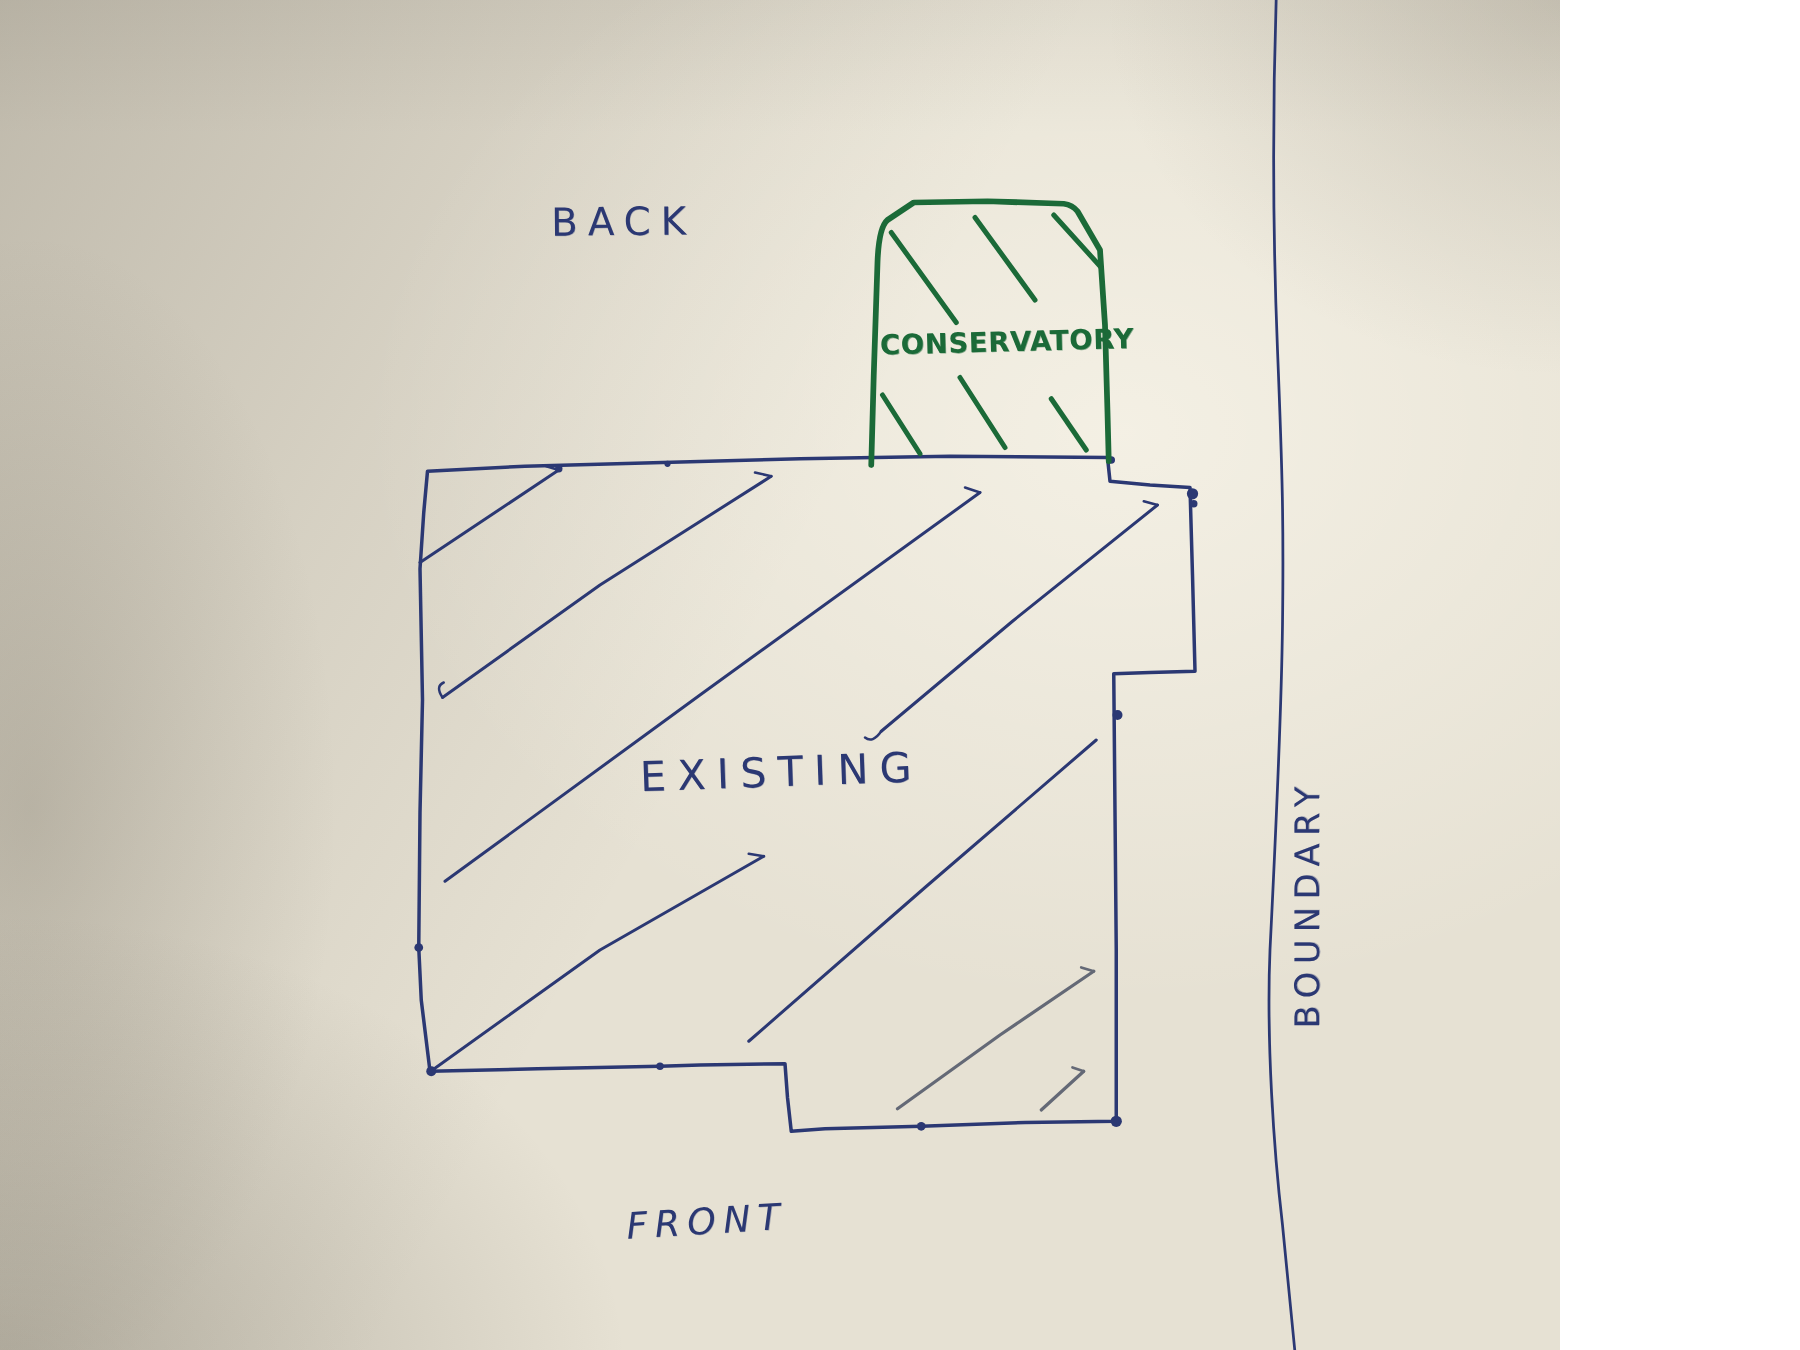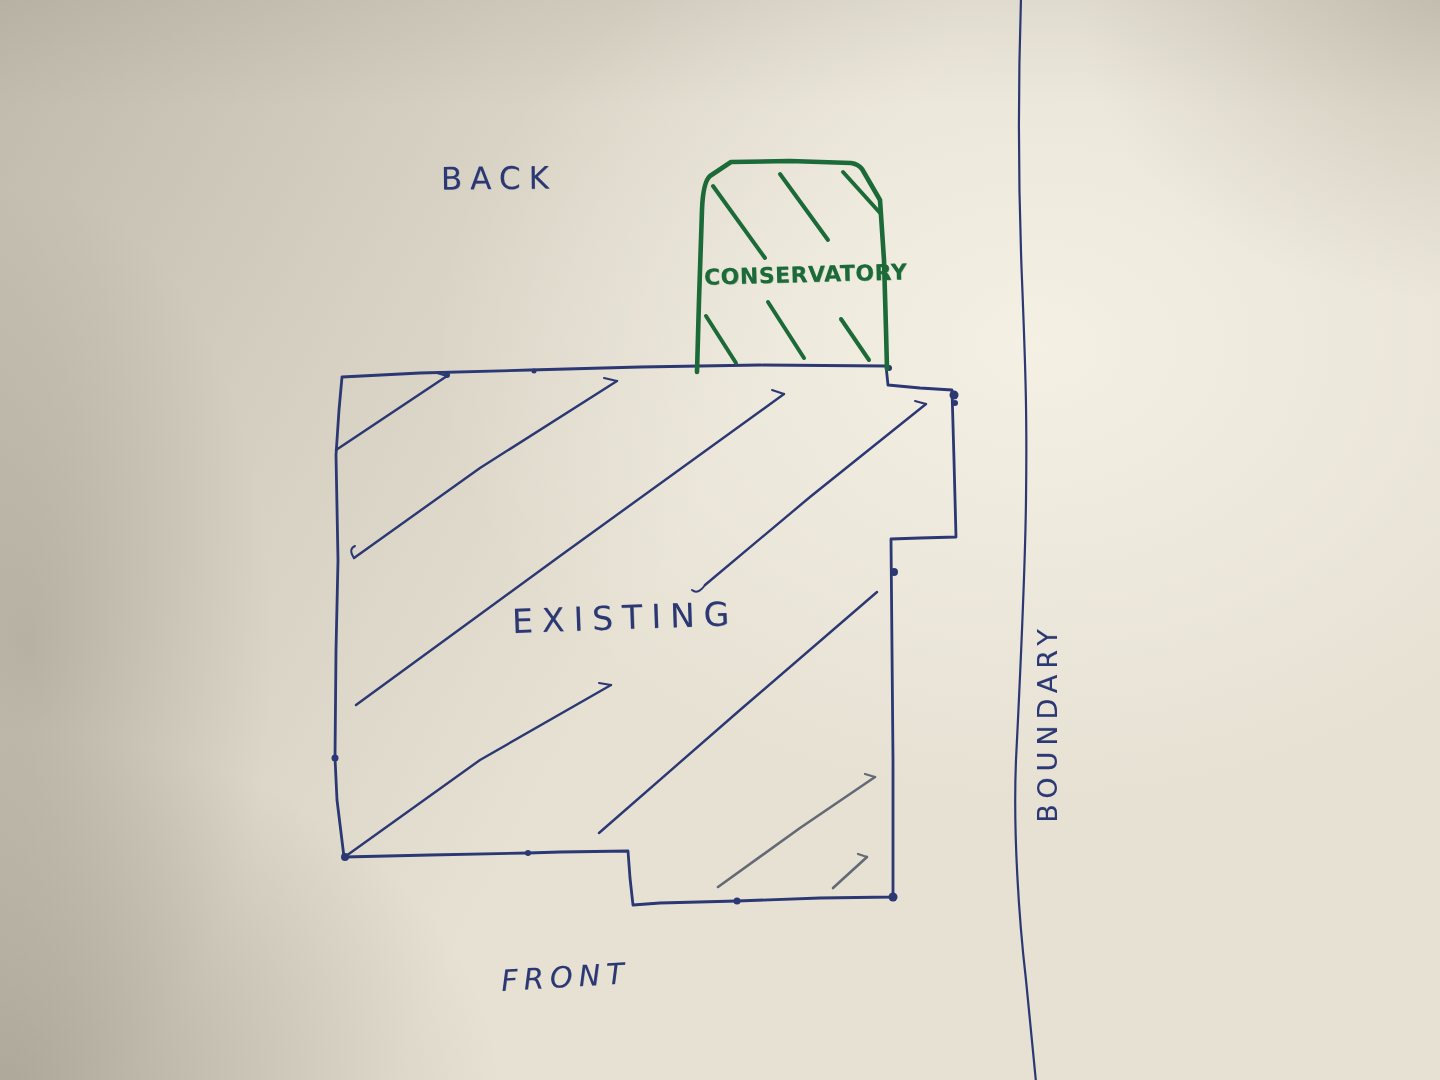--- a/index.html
+++ b/index.html
@@ -7,21 +7,21 @@
     --ink-green:#1b6a38;
     --pencil-grey:#646976;
     --paper:#e6e1d3;
   }
   html,body{margin:0;padding:0;}
   body{
     width:1440px;height:1080px;overflow:hidden;
     font-family:"DejaVu Sans", sans-serif;
   }
   .paper{
-    position:relative;width:1440px;height:1080px;
+    position:relative;width:1248px;height:1080px;
     background-color:var(--paper);
     background-image:
       radial-gradient(ellipse 520px 430px at 100% 0%, rgba(110,102,86,0.22), rgba(110,102,86,0) 70%),
       radial-gradient(ellipse 760px 560px at 0% 102%, rgba(88,82,68,0.34), rgba(88,82,68,0) 66%),
       radial-gradient(ellipse 340px 640px at 2% 60%, rgba(95,88,73,0.22), rgba(95,88,73,0) 72%),
       radial-gradient(ellipse 980px 740px at 72% 32%, rgba(255,252,242,0.55), rgba(255,252,242,0) 62%),
       linear-gradient(118deg, rgba(100,93,79,0.30) 0%, rgba(100,93,79,0.12) 26%, rgba(100,93,79,0) 48%),
       linear-gradient(to bottom, rgba(70,65,55,0.07), rgba(70,65,55,0) 10%);
   }
   .sketch{position:absolute;left:0;top:0;}

